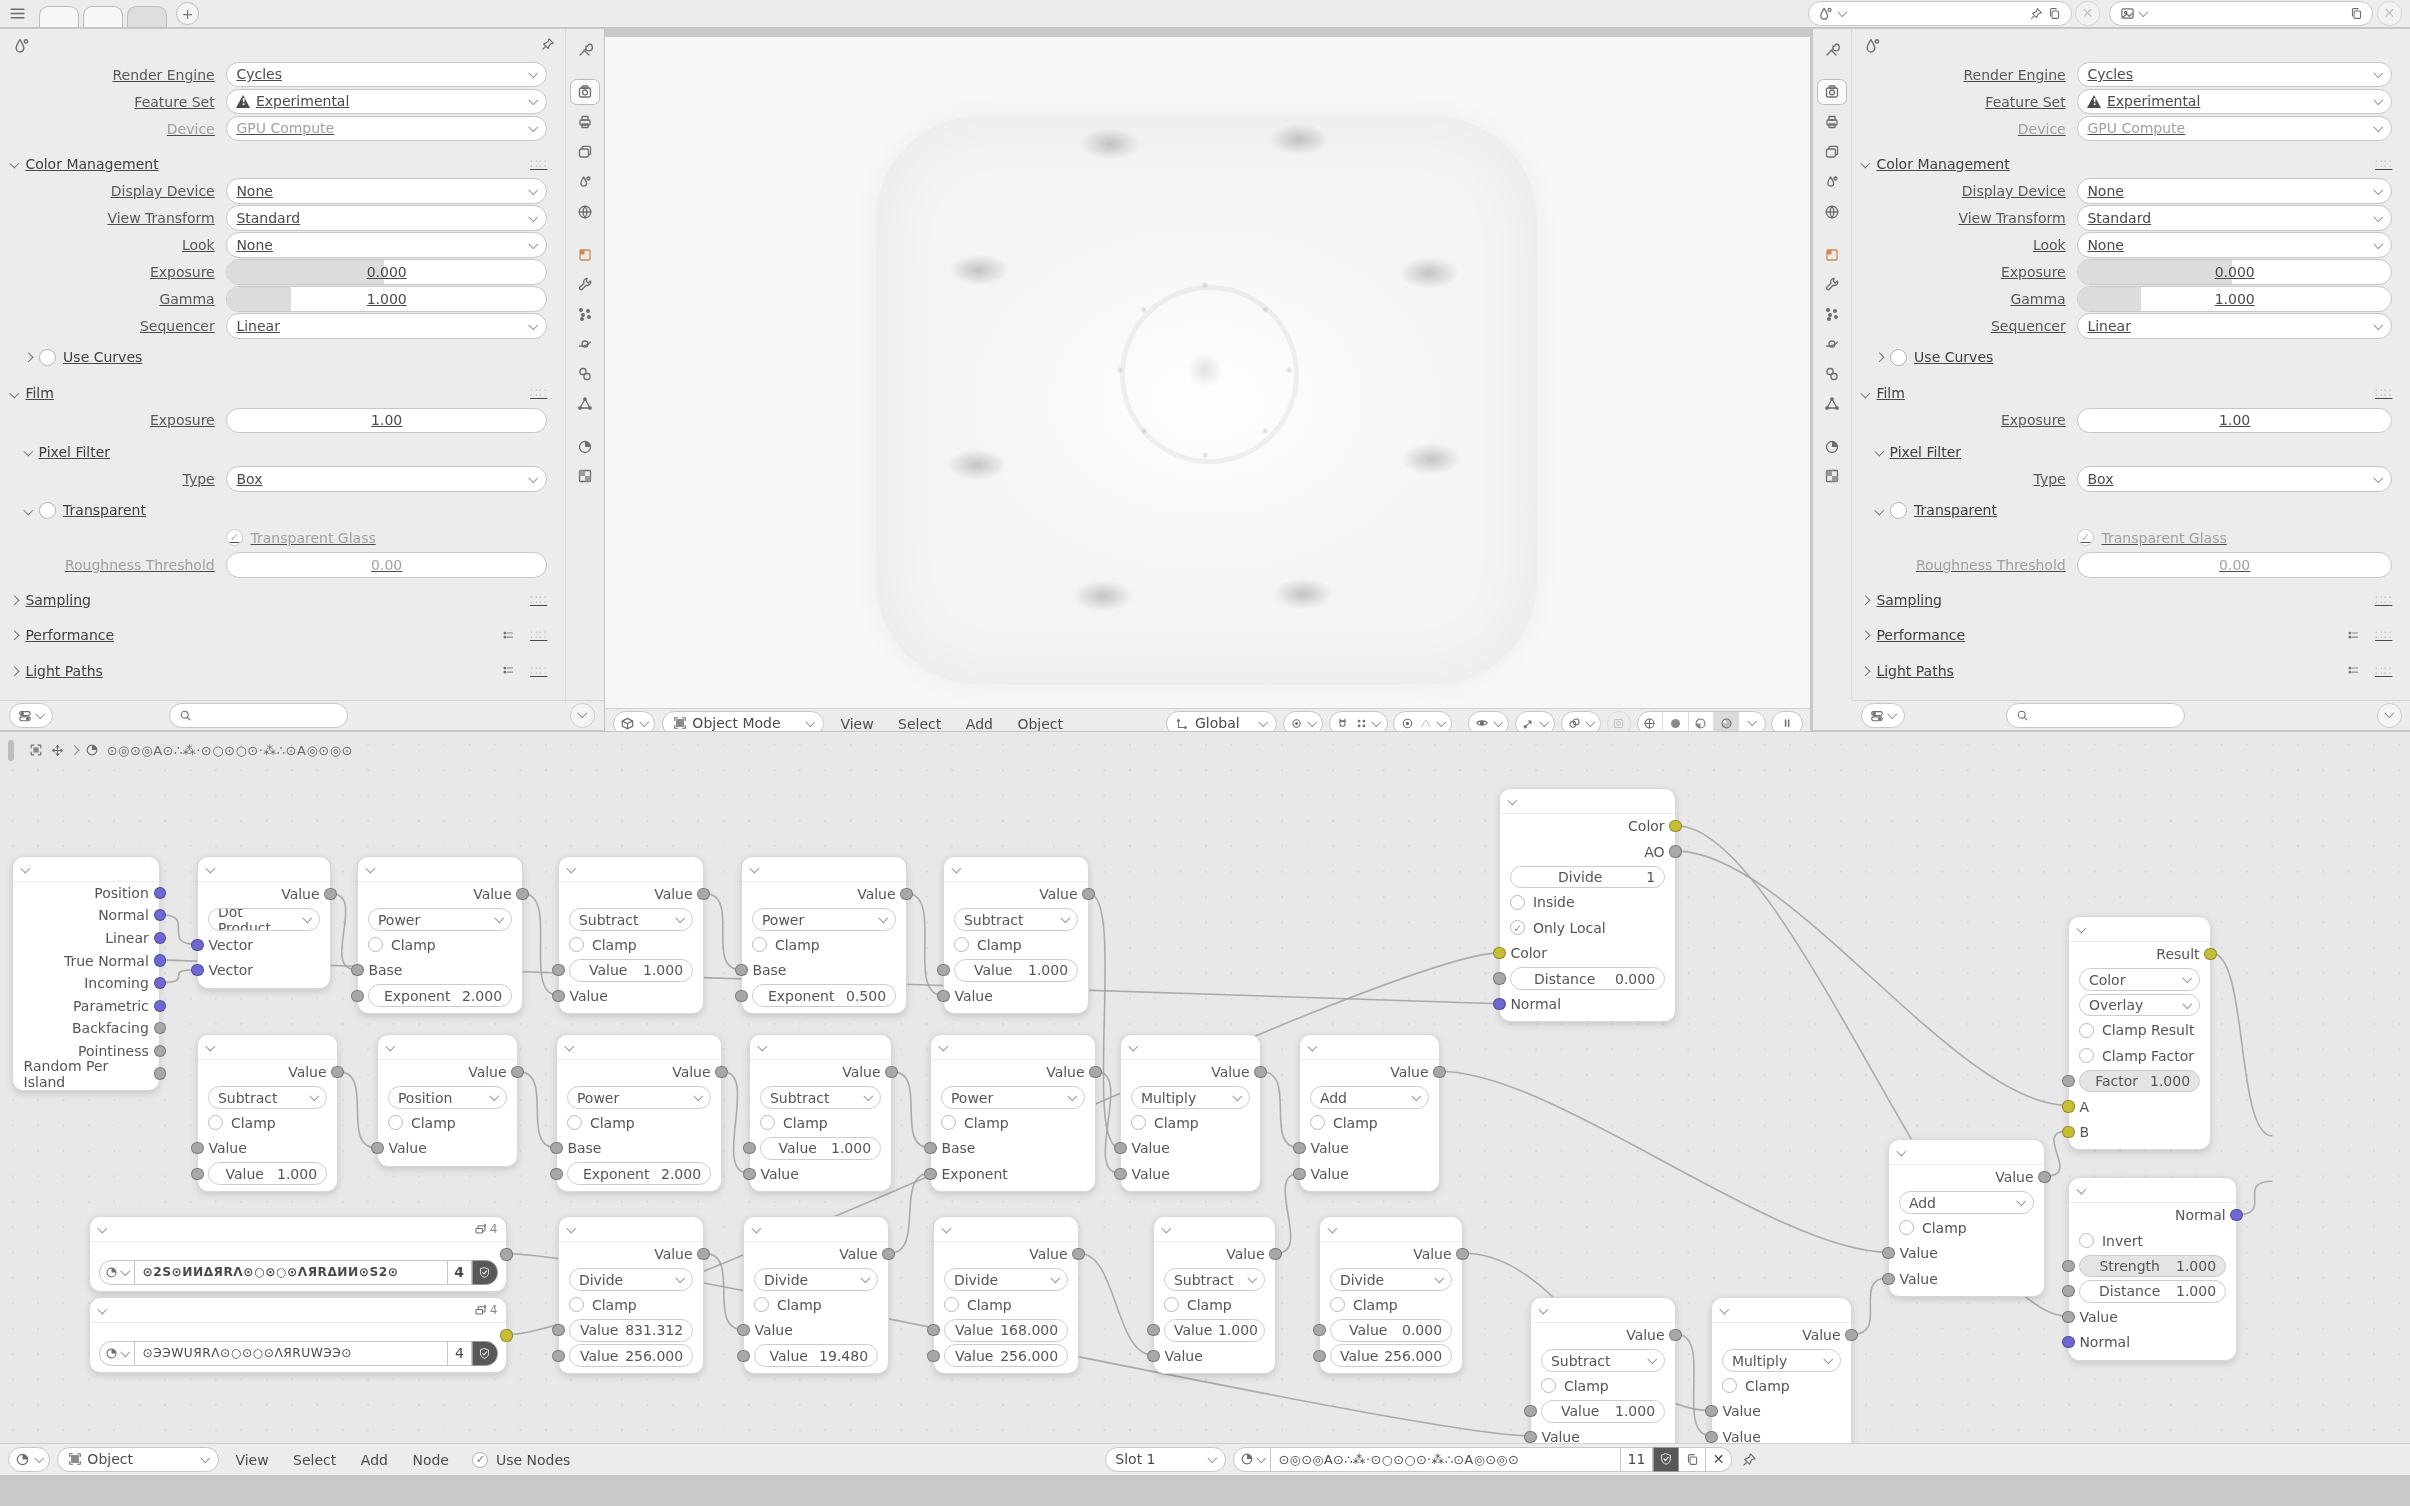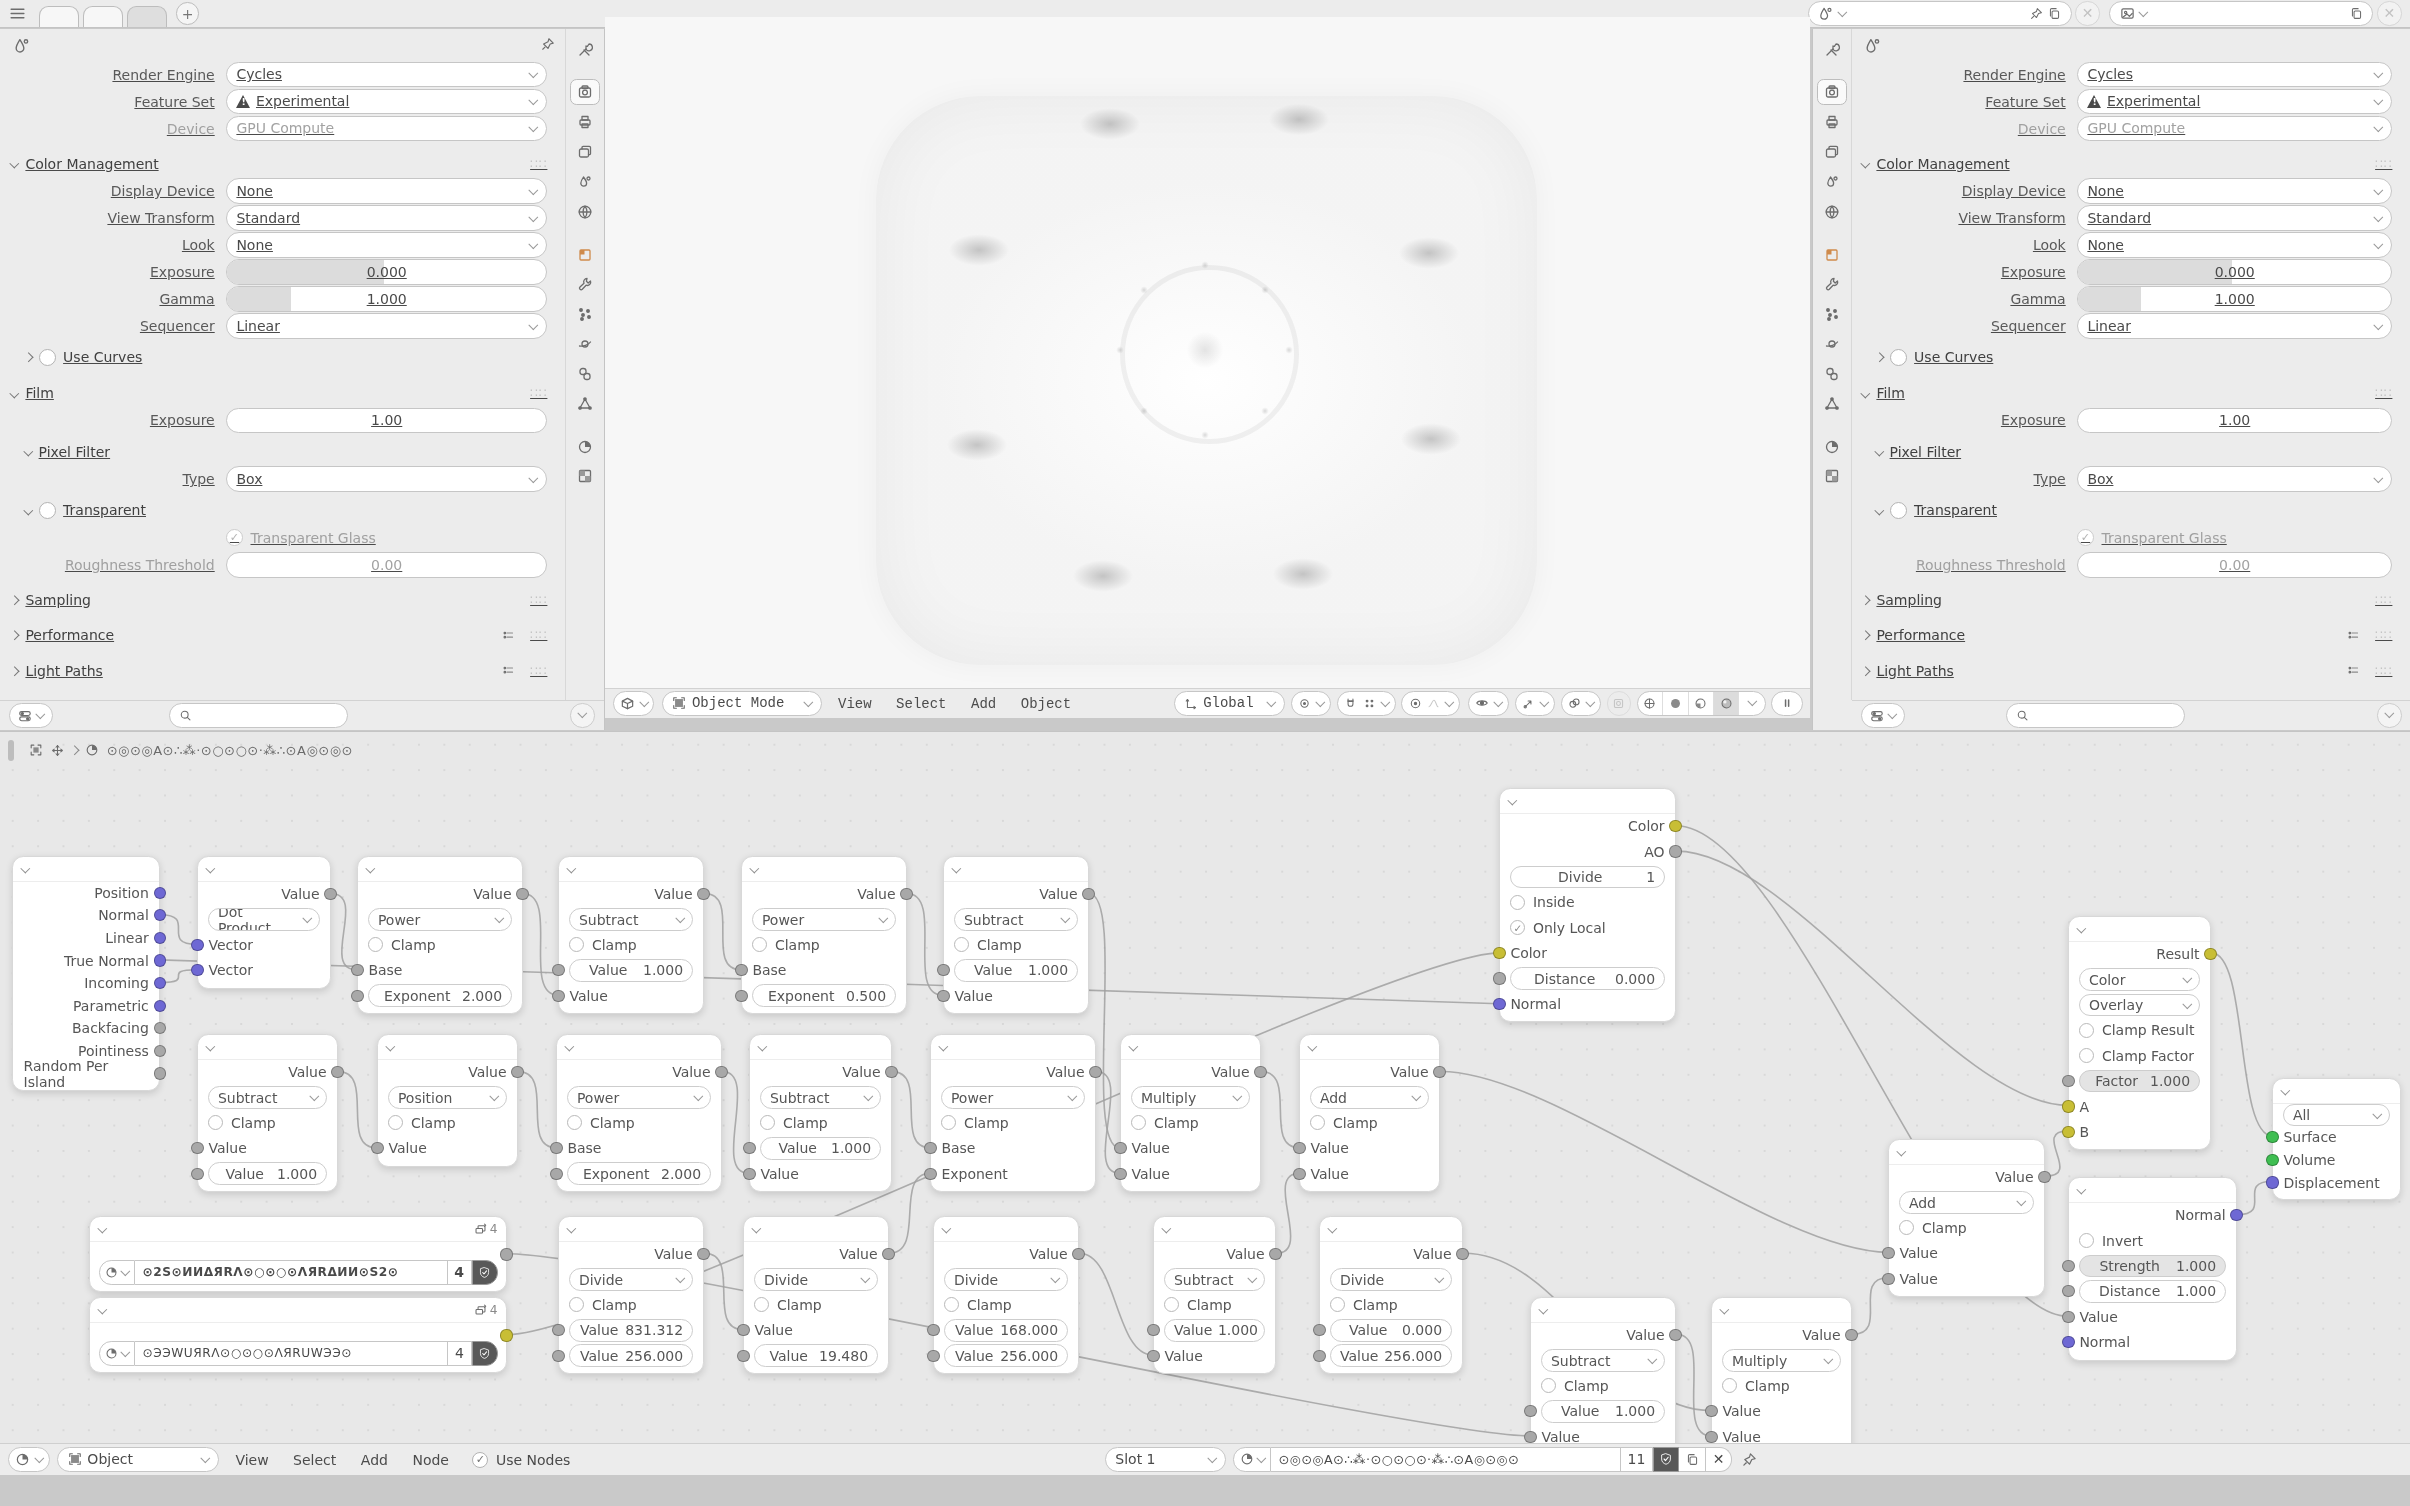--- a/index.html
+++ b/index.html
@@ -491,21 +491,21 @@
             <path d="M10.2 10.2 L13.5 13.5"></path>
           </svg>
         </span>
     </div>
     <div class="circ-btn" style="margin-left:auto;">
       <span class="chev" style="margin:0 0 1.9px 0;"></span>
     </div>
   </div>
 </div>
 
-<div class="editor" id="viewport" style="left:605px; top:17px; width:1205px; height:701px;font-family:Liberation Mono, monospace;">
+<div class="editor" id="viewport" style="left:605px; top:37px; width:1205px; height:701px;">
   <div id="vp-object" style="left: 271px; top: 79px; width: 661px; height: 569px; background-image: radial-gradient(43px 22.6px at 234px 28px, rgba(0, 0, 0, 0.2), rgba(0, 0, 0, 0) 70%), radial-gradient(43px 22.6px at 423px 23.5px, rgba(0, 0, 0, 0.2), rgba(0, 0, 0, 0) 70%), radial-gradient(43px 22.6px at 103px 154px, rgba(0, 0, 0, 0.2), rgba(0, 0, 0, 0) 70%), radial-gradient(43px 22.6px at 553px 157px, rgba(0, 0, 0, 0.2), rgba(0, 0, 0, 0) 70%), radial-gradient(43px 22.6px at 101px 349px, rgba(0, 0, 0, 0.2), rgba(0, 0, 0, 0) 70%), radial-gradient(43px 22.6px at 555px 343px, rgba(0, 0, 0, 0.2), rgba(0, 0, 0, 0) 70%), radial-gradient(43px 22.6px at 227px 480px, rgba(0, 0, 0, 0.2), rgba(0, 0, 0, 0) 70%), radial-gradient(43px 22.6px at 427px 478px, rgba(0, 0, 0, 0.2), rgba(0, 0, 0, 0) 70%), radial-gradient(4.7px at 413px 254px, rgba(0, 0, 0, 0.14), rgba(0, 0, 0, 0) 80%), radial-gradient(4.7px at 389px 315px, rgba(0, 0, 0, 0.14), rgba(0, 0, 0, 0) 80%), radial-gradient(4.7px at 329px 339px, rgba(0, 0, 0, 0.14), rgba(0, 0, 0, 0) 80%), radial-gradient(4.7px at 268px 315px, rgba(0, 0, 0, 0.14), rgba(0, 0, 0, 0) 80%), radial-gradient(4.7px at 244px 254px, rgba(0, 0, 0, 0.14), rgba(0, 0, 0, 0) 80%), radial-gradient(4.7px at 268px 194px, rgba(0, 0, 0, 0.14), rgba(0, 0, 0, 0) 80%), radial-gradient(4.7px at 329px 169px, rgba(0, 0, 0, 0.14), rgba(0, 0, 0, 0) 80%), radial-gradient(4.7px at 389px 194px, rgba(0, 0, 0, 0.14), rgba(0, 0, 0, 0) 80%), radial-gradient(24.5px at 329px 254px, rgba(0, 0, 0, 0.1), rgba(0, 0, 0, 0) 75%), radial-gradient(282px 207px, rgba(255, 255, 255, 0.9), rgba(0, 0, 0, 0.03) 95%);"></div>
   <div class="vp-header">
     <div class="w" style="height:25.4px;padding:0 6.6px;">
       <span class="icon" id="i-ed3d">
           <svg width="15" height="15" viewBox="0 0 16 16" fill="none" stroke="#6d6d6d" stroke-width="1.3" stroke-linecap="round" stroke-linejoin="round">
             <path d="M8 2.5 L13.5 5.5 V11 L8 13.5 L2.5 11 V5.5 Z"></path>
             <path d="M8 8 V13.5 M8 8 L2.5 5.5 M8 8 L13.5 5.5"></path>
           </svg>
         </span>
       <span class="chev"></span>
@@ -1819,43 +1819,20 @@
         </div>
         <div class="nrow" style="height:25.4px">
           <span>Value</span>
           <span class="sock sl" style="background:#A8A8A8"></span>
         </div>
         <div class="nrow" style="height:25.4px">
           <span>Normal</span>
           <span class="sock sl" style="background:#6E68D4"></span>
         </div>
       </div>
-      <div class="node" style="left: 2272px; top: 346px; width: 129px;">
-        <div class="nhead">
-          <span class="schev d" style="border-color:#8f8f8f;"></span>
-        </div>
-        <div class="nrow" style="height:22.6px">
-          <span class="nw">
-            <span class="nfl">All</span>
-            <span class="chev"></span>
-          </span>
-        </div>
-        <div class="nrow" style="height:22.6px">
-          <span>Surface</span>
-          <span class="sock sl" style="background:#3FBE52"></span>
-        </div>
-        <div class="nrow" style="height:22.6px">
-          <span>Volume</span>
-          <span class="sock sl" style="background:#3FBE52"></span>
-        </div>
-        <div class="nrow" style="height:22.6px">
-          <span>Displacement</span>
-          <span class="sock sl" style="background:#6E68D4"></span>
-        </div>
-      </div>
     </div>
   <div class="ne-header">
     <div class="w" style="height:25.4px;padding:0 6.6px;">
       <span class="icon" id="i-edshader">
           <svg width="15" height="15" viewBox="0 0 16 16" fill="none" stroke="#6d6d6d" stroke-width="1.3" stroke-linecap="round" stroke-linejoin="round">
             <circle cx="8" cy="8" r="5.5"></circle>
             <path d="M8 2.5 V8 H13.5 A5.5 5.5 0 0 0 8 2.5" fill="#6d6d6d" stroke="none"></path>
           </svg>
         </span>
       <span class="chev"></span>

